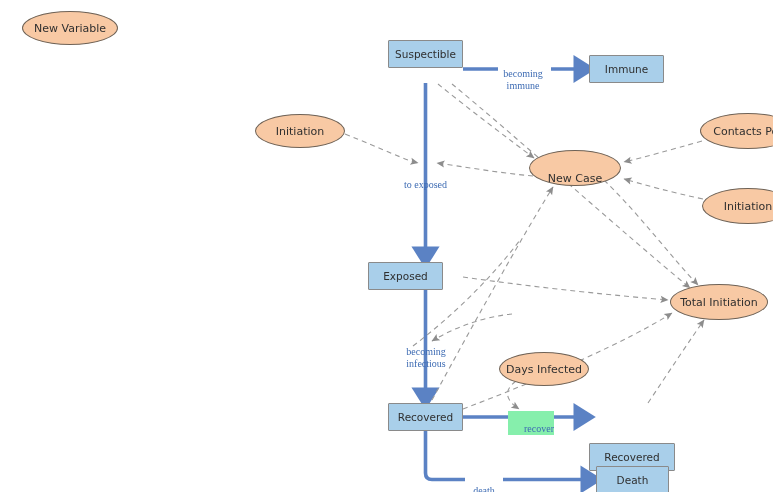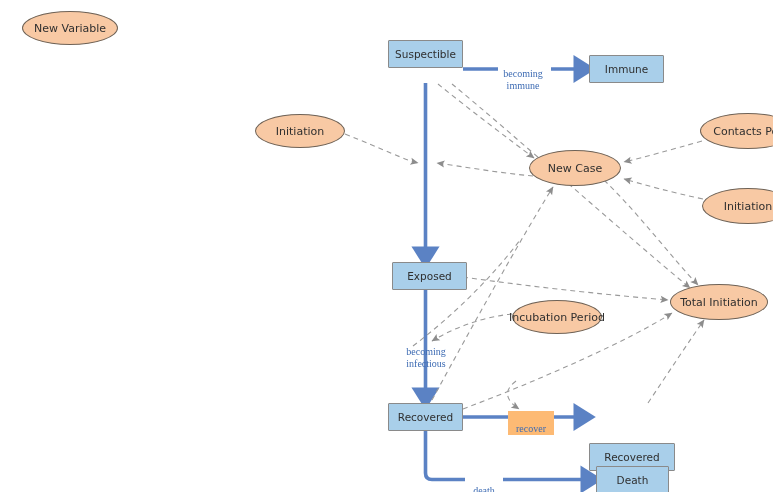--- a/index.html
+++ b/index.html
@@ -136,21 +136,21 @@
   </svg>
 
   <div class="stock" style="left:388px; top:40px; width:75px; height:28px;">
     <span>Suspectible</span>
   </div>
 
   <div class="stock" style="left:589px; top:55px; width:75px; height:28px;">
     <span>Immune</span>
   </div>
 
-  <div class="stock" style="left:392px; top:262px; width:75px; height:28px;">
+  <div class="stock" style="left:368px; top:262px; width:75px; height:28px;">
     <span>Exposed</span>
   </div>
 
   <div class="stock" style="left:388px; top:403px; width:75px; height:28px;">
     <span>Recovered</span>
   </div>
 
   <div class="stock" style="left:589px; top:403px; width:86px; height:28px;margin-top:40px;">
     <span>Recovered</span>
   </div>
@@ -160,53 +160,56 @@
   </div>
 
   <div class="variable" style="left:22px; top:11px; width:96px; height:34px;">
     <span>New Variable</span>
   </div>
 
   <div class="variable" style="left:255px; top:114px; width:90px; height:34px;">
     <span>Initiation</span>
   </div>
 
-  <div class="variable" style="left:529px; top:150px; width:92px; height:36px;">
+  <div class="variable" style="left:529px; top:150px; width:92px; height:36px;align-items:flex-end;">
     <span>New Case</span>
   </div>
 
   <div class="variable" style="left:700px; top:113px; width:96px; height:36px;">
     <span>Contacts Per</span>
   </div>
 
   <div class="variable" style="left:702px; top:188px; width:92px; height:36px;">
     <span>Initiation</span>
   </div>
 
   <div class="variable" style="left:670px; top:284px; width:98px; height:36px;">
     <span>Total Initiation</span>
   </div>
 
-  <div class="variable" style="left:512px; top:300px; width:90px; height:34px;">
-    <span>Incubation Period</span>
-  </div>
-
-
+
+  <div class="variable" style="left:499px; top:352px; width:90px; height:34px;">
+    <span>Days Infected</span>
+  </div>
+
+  <div class="flow-label" style="left:393px; top:167px; width:65px;">
+    <span>to exposed</span>
+  </div>
 
   <div class="flow-label" style="left:494px; top:56px; width:58px;">
     <span>becoming
 immune</span>
   </div>
 
   <div class="flow-label" style="left:392px; top:334px; width:68px;">
     <span>becoming
 infectious</span>
   </div>
 
-  <div class="flow-label" style="left:508px; top:411px; width:46px; background:#fdba74;">
+  <div class="flow-label" style="left:508px; top:411px; width:46px; background:#86efac;text-align:right;">
     <span>recover</span>
   </div>
 
   <div class="flow-label" style="left:465px; top:473px; width:38px; background:#ffffff;">
     <span>death</span>
   </div>
 
 </div>
 
 </body></html>

